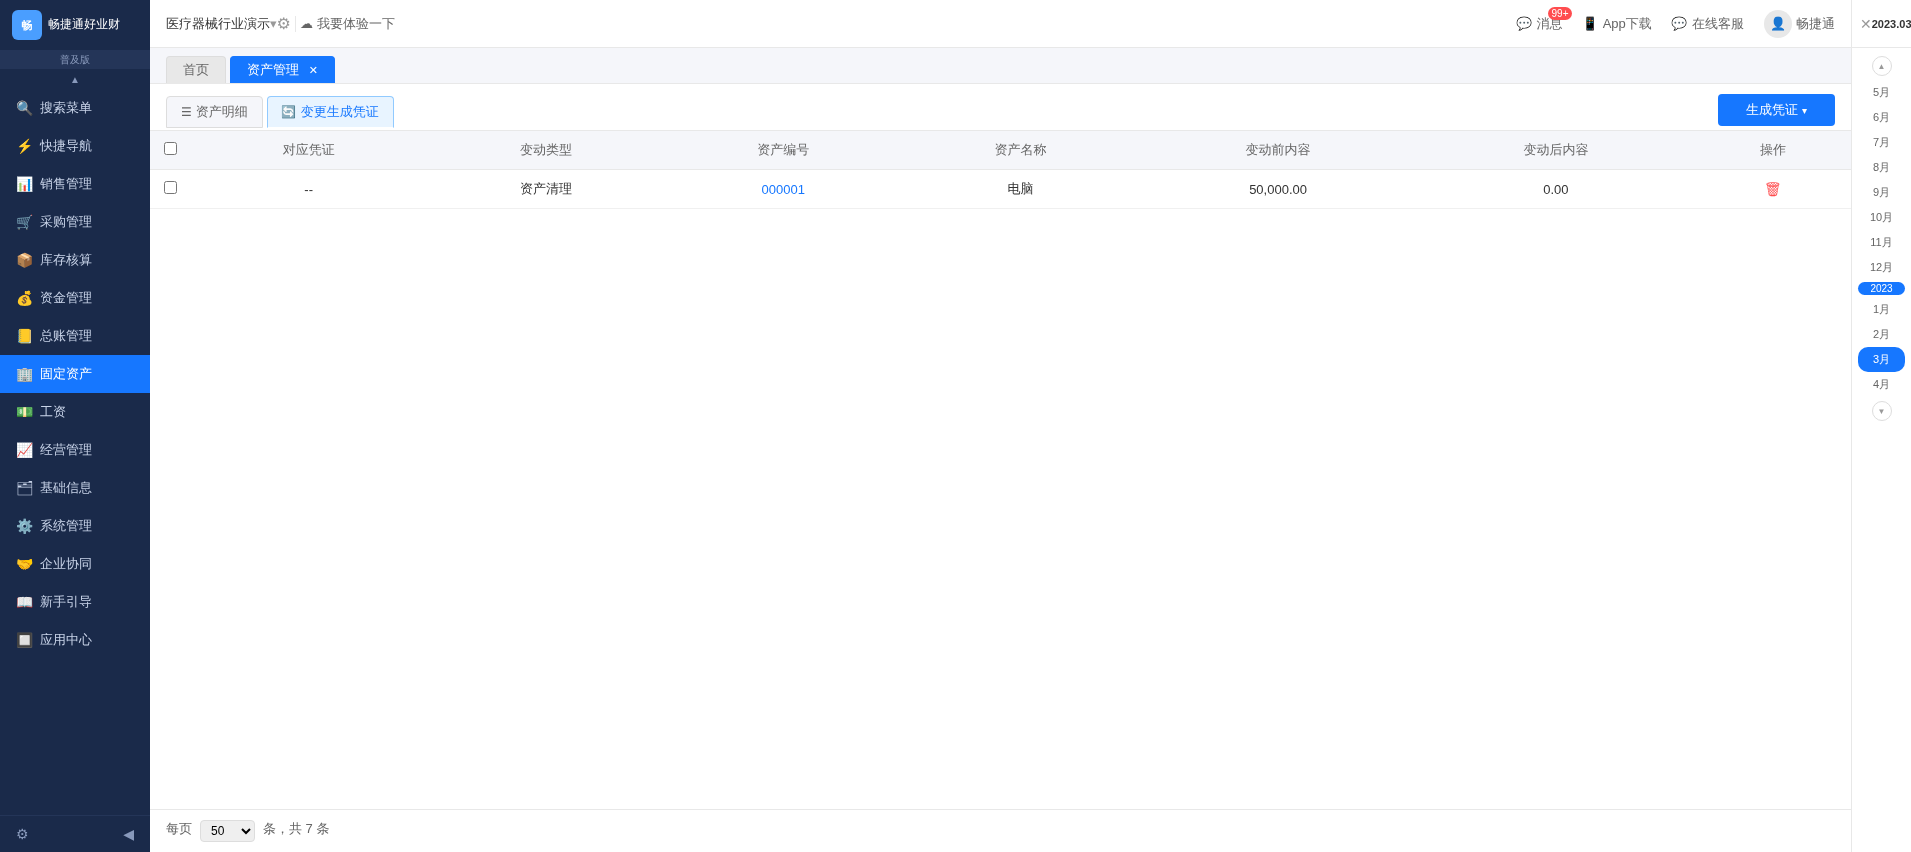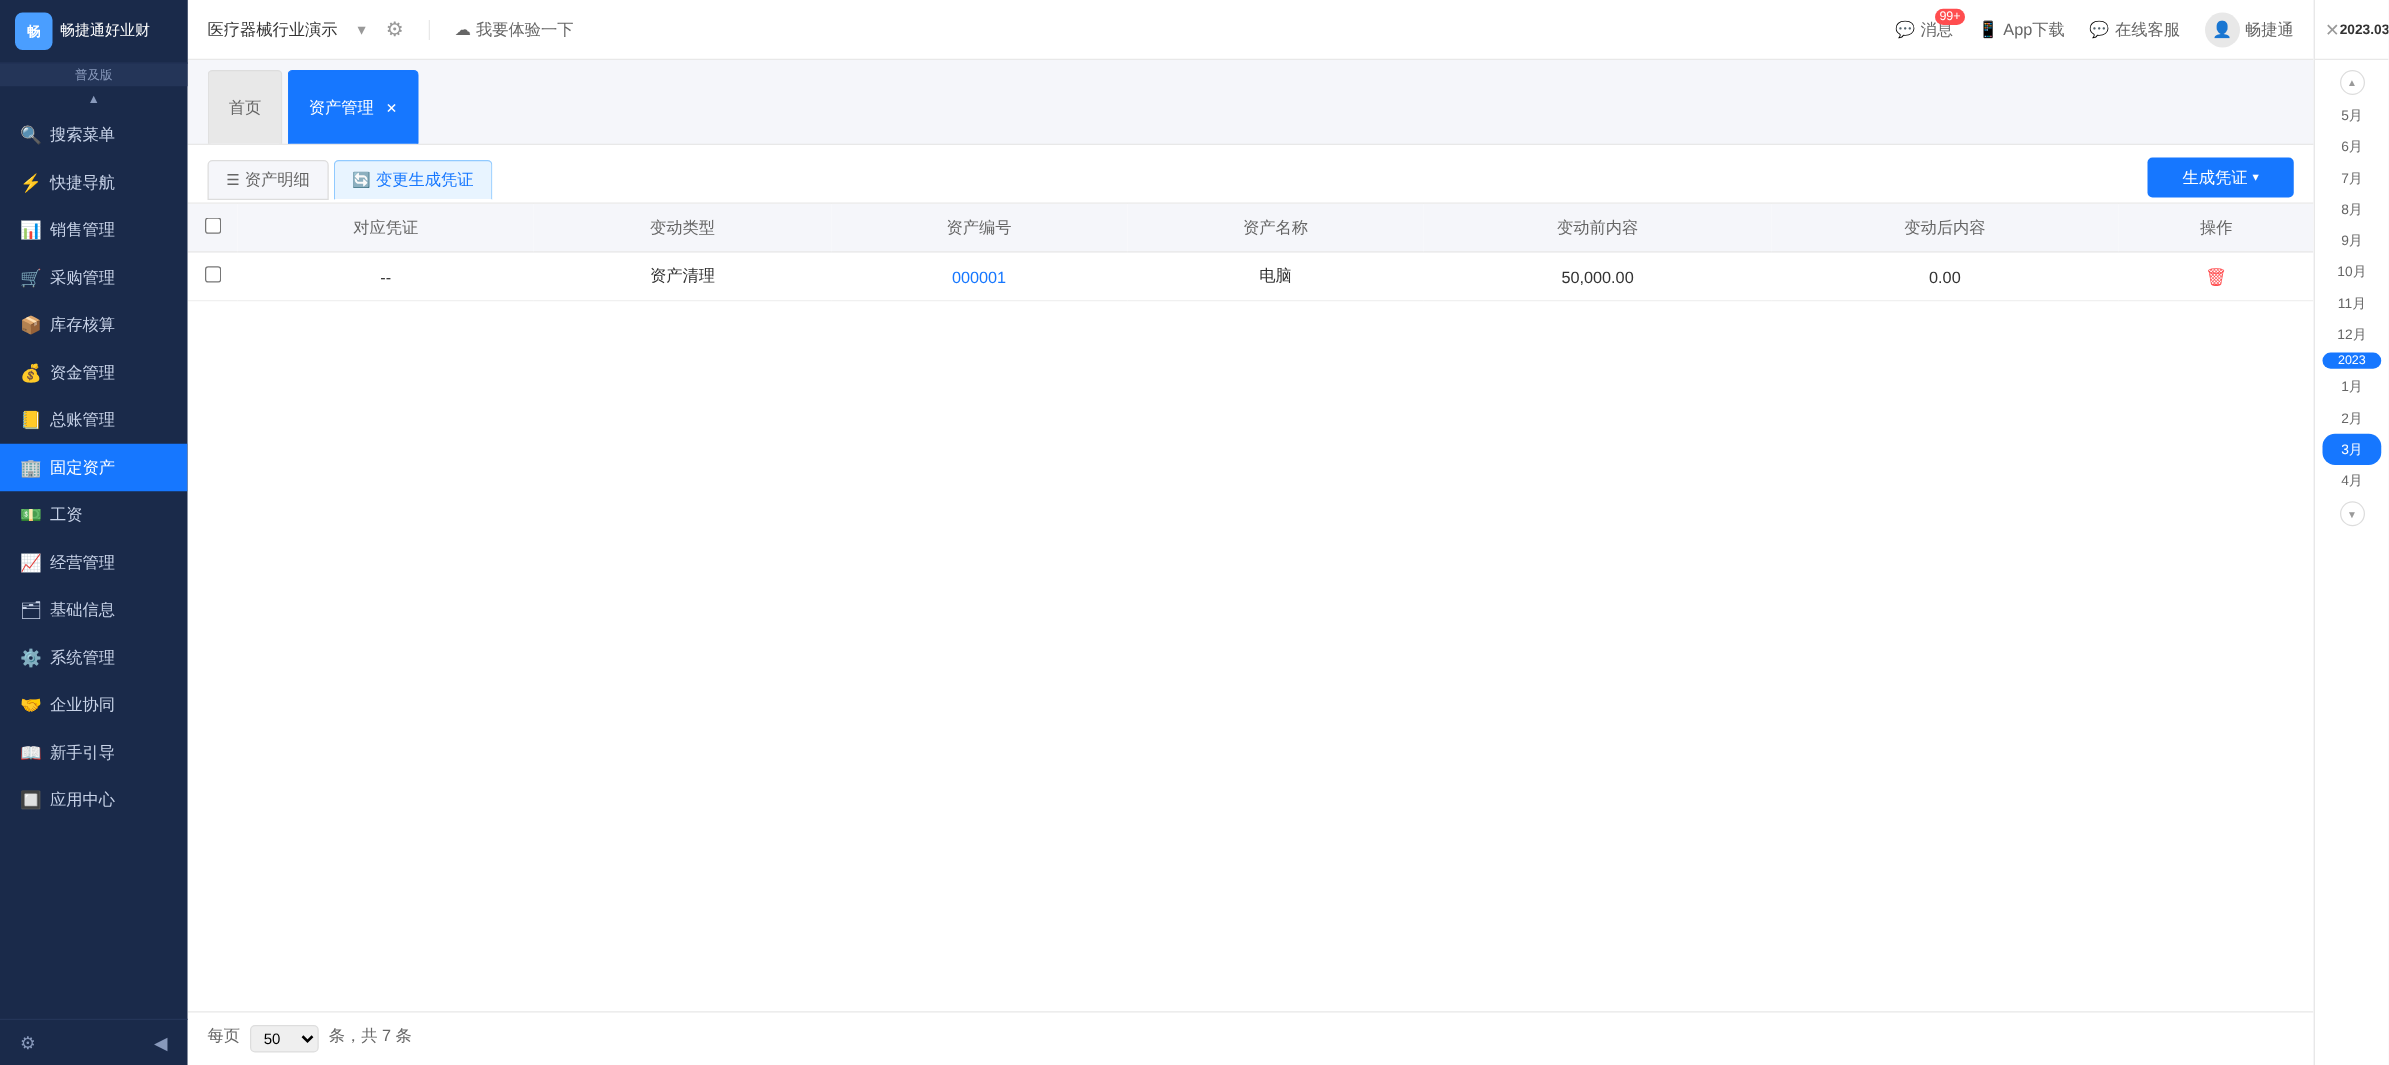--- a/index.html
+++ b/index.html
@@ -59,37 +59,37 @@
 
     
     .main { flex: 1; display: flex; flex-direction: column; overflow: hidden; }
 
     
     .header {
       background: #fff; height: 48px; display: flex; align-items: center;
       padding: 0 16px; border-bottom: 1px solid #e8e8e8;
       justify-content: space-between; flex-shrink: 0;
     }
-    .header-left { display: flex; align-items: center; gap: 16px; }
+    .header-left { display: flex; align-items: center; gap: 0; }
     .header-company { font-size: 13px; color: #333; }
     .header-dropdown { color: #999; cursor: pointer; }
     .header-settings { color: #999; cursor: pointer; font-size: 16px; }
     .header-experience { display: flex; align-items: center; gap: 4px; color: #666; font-size: 13px; cursor: pointer; }
     .header-right { display: flex; align-items: center; gap: 20px; }
     .header-badge-item { display: flex; align-items: center; gap: 4px; cursor: pointer; color: #666; font-size: 13px; position: relative; }
     .badge { background: #ff4d4f; color: white; font-size: 10px; padding: 1px 4px; border-radius: 8px; position: absolute; top: -8px; right: -10px; }
     .header-avatar { width: 28px; height: 28px; background: #e8e8e8; border-radius: 50%; display: flex; align-items: center; justify-content: center; }
 
     
     .tabs-bar {
       background: #f5f6fa; padding: 8px 16px 0; display: flex; align-items: flex-end;
       border-bottom: 1px solid #e8e8e8; flex-shrink: 0; gap: 4px;
     }
     .tab {
-      padding: 20px 16px; cursor: pointer; font-size: 13px; color: #666;
+      padding: 4px 16px; cursor: pointer; font-size: 13px; color: #666;
       border-radius: 4px 4px 0 0; background: #e8e8e8; border: 1px solid #ddd;
       border-bottom: none;
     }
     .tab.active { background: #1677ff; color: #fff; border-color: #1677ff; }
     .tab-close { margin-left: 6px; font-size: 11px; cursor: pointer; }
 
     
     .content { flex: 1; background: #fff; overflow: hidden; display: flex; flex-direction: column; }
 
     

